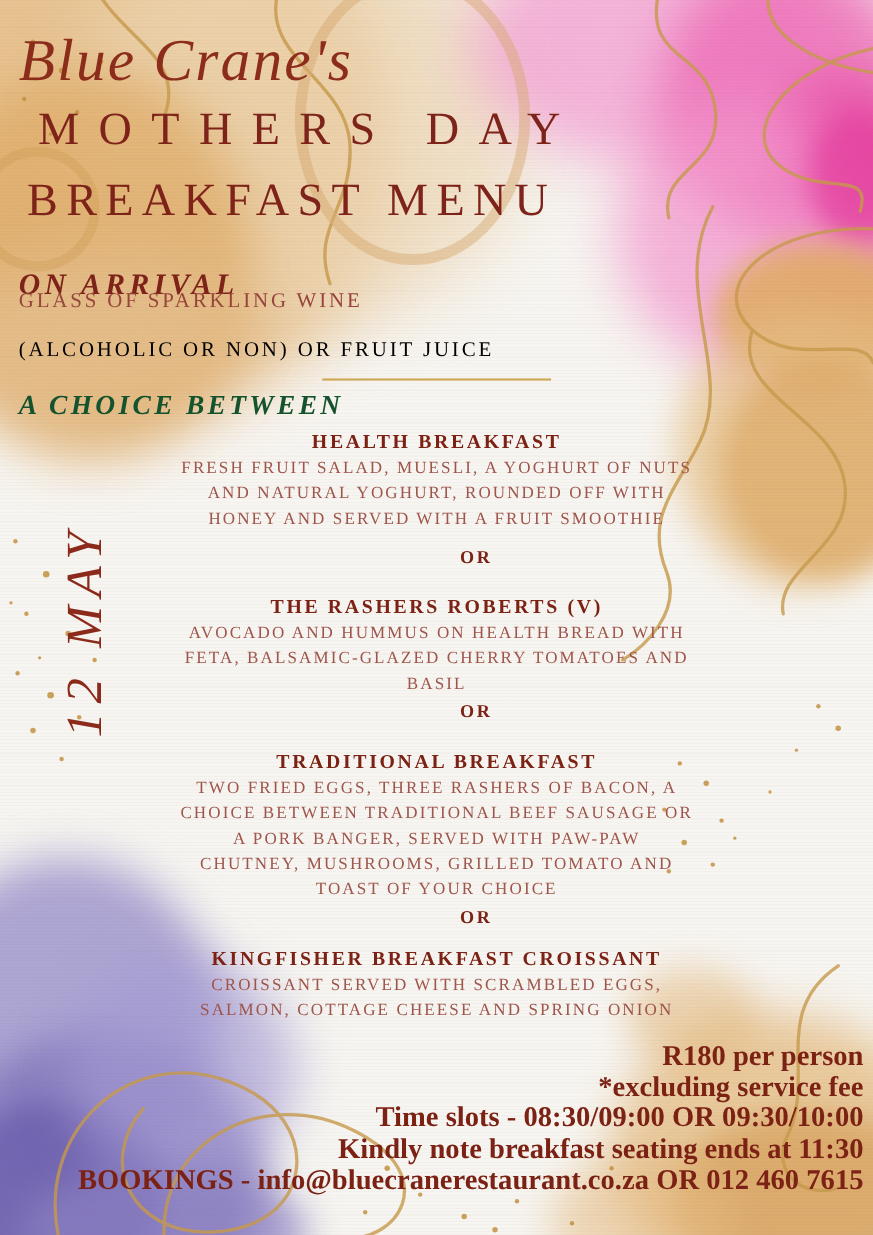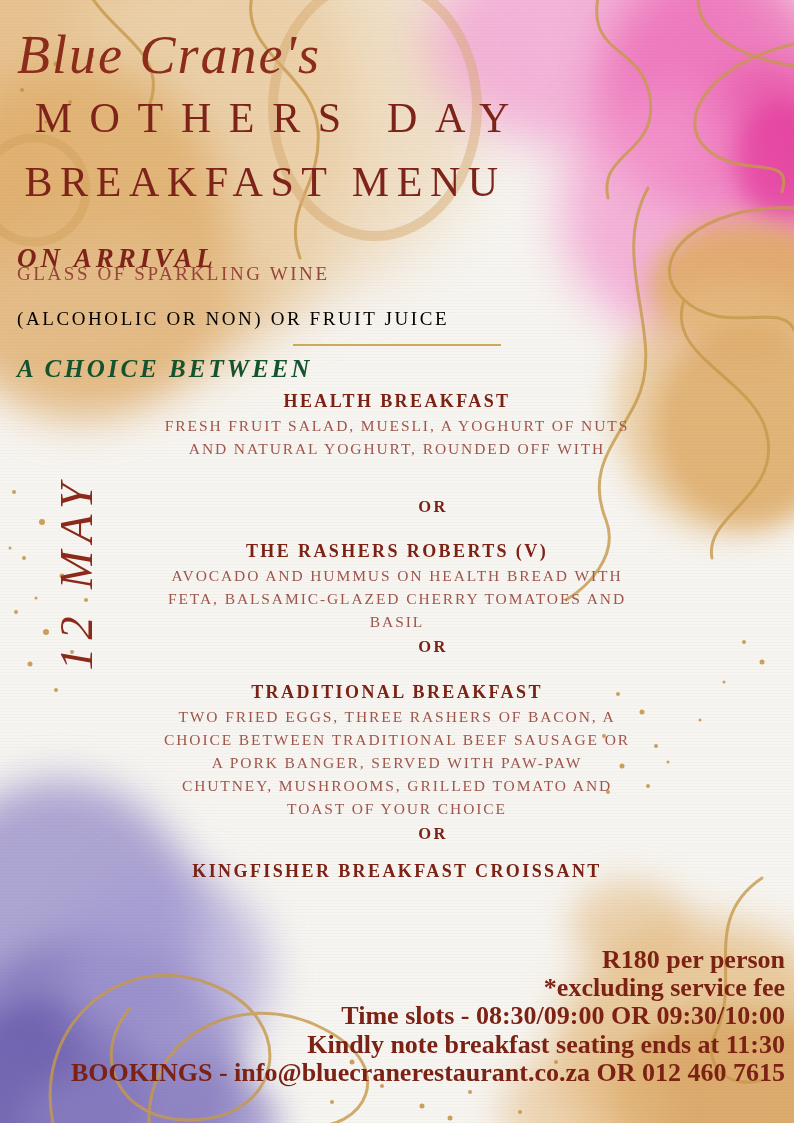--- a/index.html
+++ b/index.html
@@ -155,20 +155,21 @@
   <div class="txt arrival-l2">(ALCOHOLIC OR NON) OR FRUIT JUICE</div>
   <div class="divider"></div>
 
   <div class="txt choice-h">A CHOICE BETWEEN</div>
 
   <div class="course c0">
     <div class="course-name">HEALTH BREAKFAST</div>
     <div class="course-desc">
       <div class="desc-line">FRESH FRUIT SALAD, MUESLI, A YOGHURT OF NUTS</div>
       <div class="desc-line">AND NATURAL YOGHURT, ROUNDED OFF WITH</div>
+      <div class="desc-line">HONEY AND SERVED WITH A FRUIT SMOOTHIE</div>
     </div>
   </div>
   <div class="or-sep s0">OR</div>
 
   <div class="course c1">
     <div class="course-name">THE RASHERS ROBERTS (V)</div>
     <div class="course-desc">
       <div class="desc-line">AVOCADO AND HUMMUS ON HEALTH BREAD WITH</div>
       <div class="desc-line">FETA, BALSAMIC-GLAZED CHERRY TOMATOES AND</div>
       <div class="desc-line">BASIL</div>
@@ -183,20 +184,24 @@
       <div class="desc-line">CHOICE BETWEEN TRADITIONAL BEEF SAUSAGE OR</div>
       <div class="desc-line">A PORK BANGER, SERVED WITH PAW-PAW</div>
       <div class="desc-line">CHUTNEY, MUSHROOMS, GRILLED TOMATO AND</div>
       <div class="desc-line">TOAST OF YOUR CHOICE</div>
     </div>
   </div>
   <div class="or-sep s2">OR</div>
 
   <div class="course c3">
     <div class="course-name">KINGFISHER BREAKFAST CROISSANT</div>
+    <div class="course-desc">
+      <div class="desc-line">CROISSANT SERVED WITH SCRAMBLED EGGS,</div>
+      <div class="desc-line">SALMON, COTTAGE CHEESE AND SPRING ONION</div>
+    </div>
   </div>
 
   <div class="footer">
     <div>R180 per person</div>
     <div>*excluding service fee</div>
     <div>Time slots - 08:30/09:00 OR 09:30/10:00</div>
     <div>Kindly note breakfast seating ends at 11:30</div>
     <div>BOOKINGS - info@bluecranerestaurant.co.za OR 012 460 7615</div>
   </div>
 

